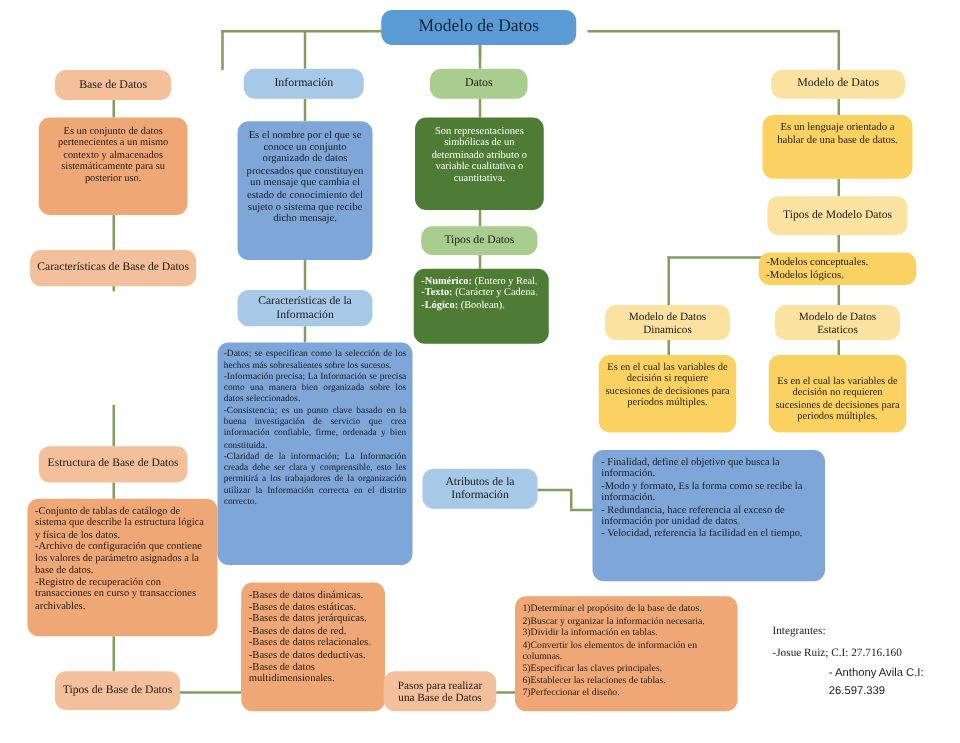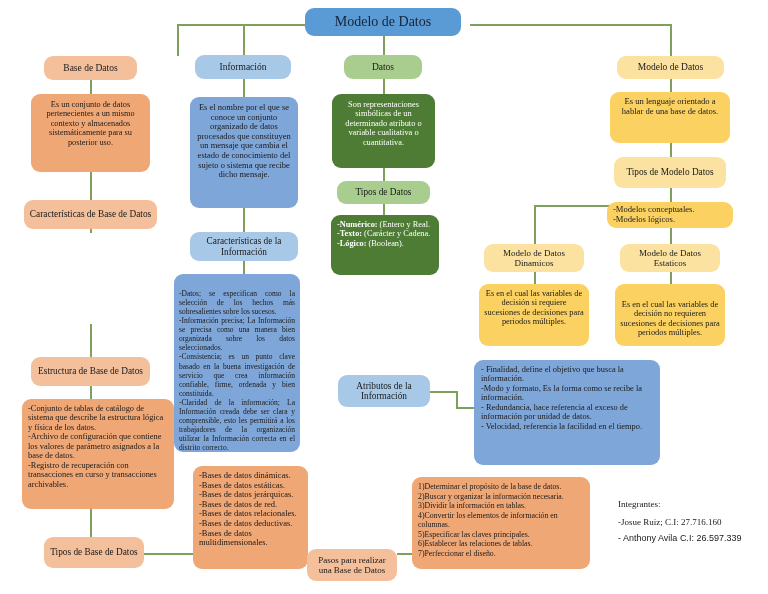--- a/index.html
+++ b/index.html
@@ -154,21 +154,21 @@
   </div>
 
   <div class="node blue-b body ctr" style="left:190px;top:97px;width:108px;height:111px;font-size:8.5px;padding:6px 6px;">
     <span class="txt">Es el nombre por el que se conoce un conjunto organizado de datos procesados que constituyen un mensaje que cambia el estado de conocimiento del sujeto o sistema que recibe dicho mensaje.</span>
   </div>
 
   <div class="node blue-h" style="left:190px;top:232px;width:108px;height:29px;font-size:9.3px;">
     <span class="txt">Características de la Información</span>
   </div>
 
-  <div class="node blue-b body just" style="left:174px;top:274px;width:126px;height:178px;font-size:7.5px;padding:15px 5px;line-height:1.21;">
+  <div class="node blue-b body just" style="left:174px;top:274px;width:156px;height:178px;font-size:7.5px;padding:4px 5px;line-height:1.21;">
     <span class="txt">-Datos; se especifican como la selección de los hechos más sobresalientes sobre los sucesos.
 -Información precisa; La Información se precisa como una manera bien organizada sobre los datos seleccionados.
 -Consistencia; es un punto clave basado en la buena investigación de servicio que crea información confiable, firme, ordenada y bien constituida.
 -Claridad de la información; La Información creada debe ser clara y comprensible, esto les permitirá a los trabajadores de la organización utilizar la Información correcta en el distrito correcto.</span>
   </div>
 
   <div class="node blue-h" style="left:338px;top:375px;width:92px;height:32px;font-size:9.3px;">
     <span class="txt">Atributos de la Información</span>
   </div>
 
@@ -229,33 +229,33 @@
   </div>
 
   <div class="node yellow-h" style="left:620px;top:244px;width:100px;height:28px;font-size:9px;">
     <span class="txt">Modelo de Datos Estaticos</span>
   </div>
 
   <div class="node yellow-b body ctr" style="left:615px;top:284px;width:110px;height:62px;font-size:8.4px;padding:16px 5px;">
     <span class="txt">Es en el cual las variables de decisión no requieren sucesiones de decisiones para periodos múltiples.</span>
   </div>
 
-  <div class="node orange-h" style="left:307px;top:537px;width:90px;height:32px;font-size:9px;margin-top:12px;">
+  <div class="node orange-h" style="left:307px;top:537px;width:90px;height:32px;font-size:9px;">
     <span class="txt">Pasos para realizar una Base de Datos</span>
   </div>
 
   <div class="node orange-b body" style="left:412px;top:477px;width:178px;height:92px;font-size:7.8px;padding:5px 6px;line-height:1.22;">
     <span class="txt">1)Determinar el propósito de la base de datos.
 2)Buscar y organizar la información necesaria.
 3)Dividir la información en tablas.
 4)Convertir los elementos de información en columnas.
 5)Especificar las claves principales.
 6)Establecer las relaciones de tablas.
 7)Perfeccionar el diseño.</span>
   </div>
 
   <div class="credits" style="left:618px;top:498px;width:145px;font-size:9px;">
     <div>Integrantes:</div>
     <div style="margin-top:4px;">-Josue Ruiz; C.I: 27.716.160</div>
-    <div class="c-name2" style="margin-top:2px;">- Anthony Avila C.I: 26.597.339</div>
+    <div class="c-name2" style="margin-top:2px;margin-left:45px;">- Anthony Avila C.I: 26.597.339</div>
   </div>
 
 </div>
 
 </body></html>

